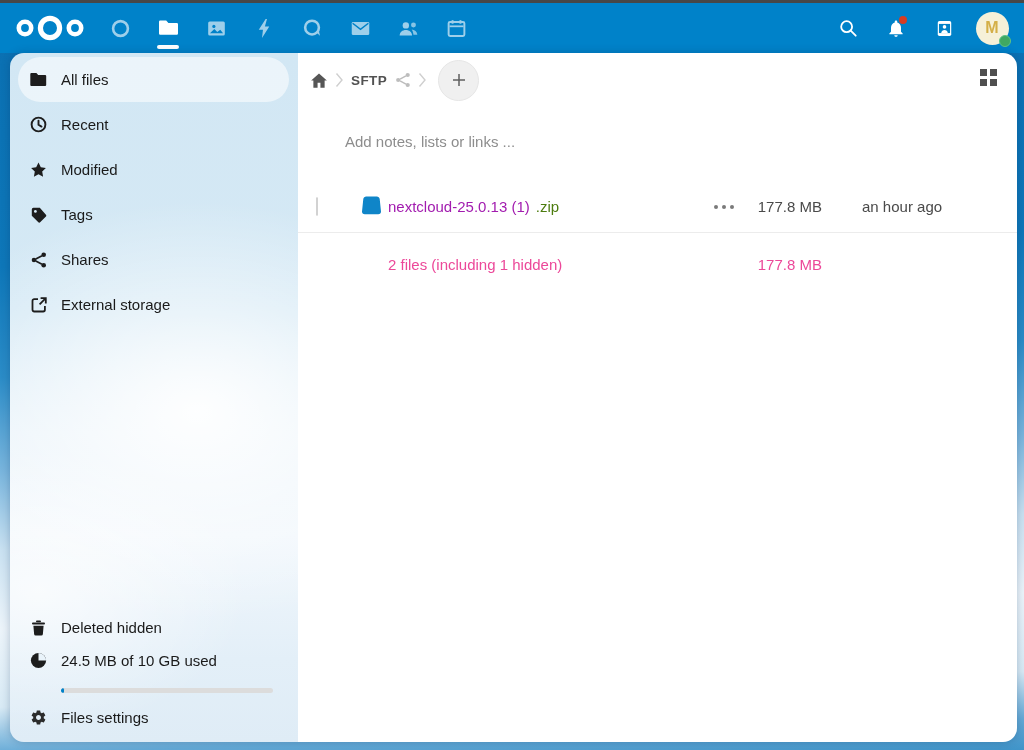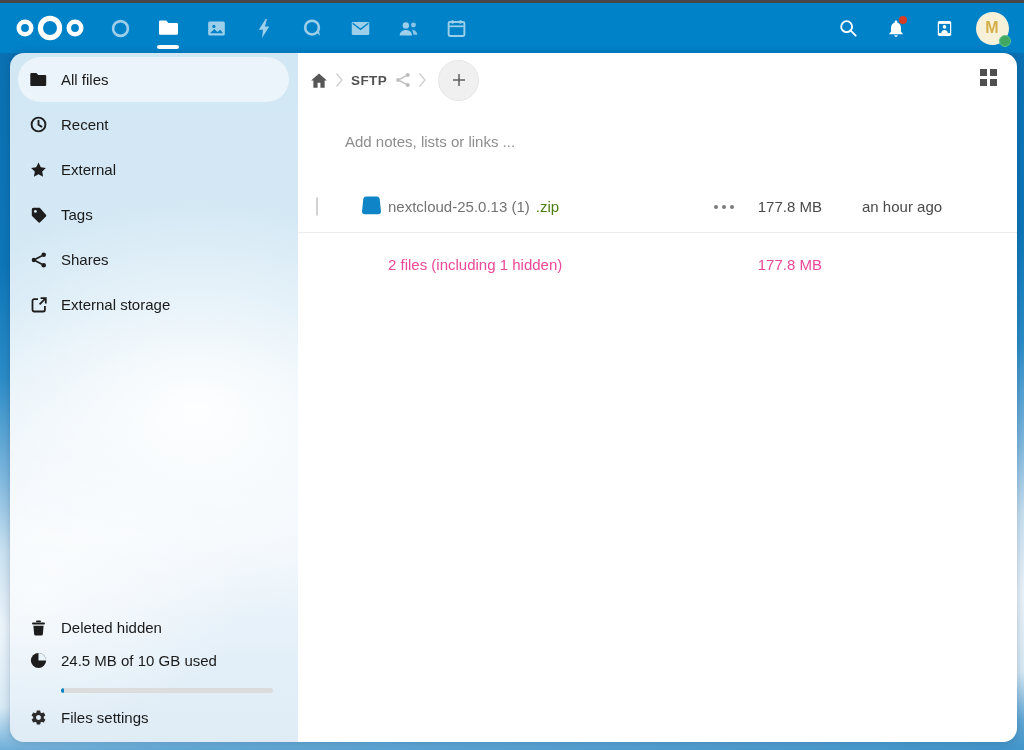--- a/index.html
+++ b/index.html
@@ -93,21 +93,21 @@
   .drow { height:52px; border-bottom:1px solid #ececec; }
   .srow { height:62px; color:#ec4899; font-size:15px; }
   .col-select { width:46px; flex:none; padding-left:18px; }
   .col-icon { width:44px; flex:none; display:flex; align-items:center; padding-left:16px; }
   .col-name { flex:1; display:flex; align-items:center; gap:6px; min-width:0; }
   .col-actions { width:56px; flex:none; display:flex; justify-content:center; }
   .col-size { width:110px; flex:none; text-align:right; padding-right:40px; }
   .col-modified { width:147px; flex:none; }
   .checkbox { width:15px; height:15px; border:1px solid #8f8f8f; border-radius:1px; background:#fff; cursor:pointer; }
   .checkbox.light { border-color:#d2d2d2; }
-  .fname { font-size:15px; color:#737373; cursor:pointer; }
+  .fname { font-size:15px; color:#a21caf; cursor:pointer; }
   .fext { font-size:15px; color:#4d7c0f; }
   .cell-size, .cell-modified { font-size:15px; color:#4a4a4a; }
   .dots { display:flex; gap:4px; cursor:pointer; padding:6px; }
   .dots i { width:4px; height:4px; border-radius:50%; background:#7a7a7a; }
   .sort-caret { margin-left:10px; display:flex; align-items:center; cursor:pointer; }
   .name-label { cursor:pointer; }
 </style>
 </head>
 <body>
 
@@ -227,21 +227,21 @@
             </svg>
         </span>
         <span>Recent</span>
       </div>
       <div class="nav-item">
         <span class="ic">
           <svg width="17" height="16" viewBox="0 0 17 16">
               <path fill="#1d1d1d" d="M8.5 0.6l2.3 4.7 5.1.7-3.7 3.6.9 5.1-4.6-2.4-4.6 2.4.9-5.1L1.1 6l5.1-.7z"></path>
             </svg>
         </span>
-        <span>External</span>
+        <span>Modified</span>
       </div>
       <div class="nav-item">
         <span class="ic">
           <svg width="16" height="16" viewBox="0 0 16 16">
               <path fill="#1d1d1d" d="M8.8.8H2.4A1.6 1.6 0 0 0 .8 2.4v6.4l6.3 6.3a1.6 1.6 0 0 0 2.3 0l5.3-5.3a1.6 1.6 0 0 0 0-2.3z"></path>
               <circle cx="4.4" cy="4.4" r="1.4" fill="#d9ebf7"></circle>
             </svg>
         </span>
         <span>Tags</span>
       </div>

